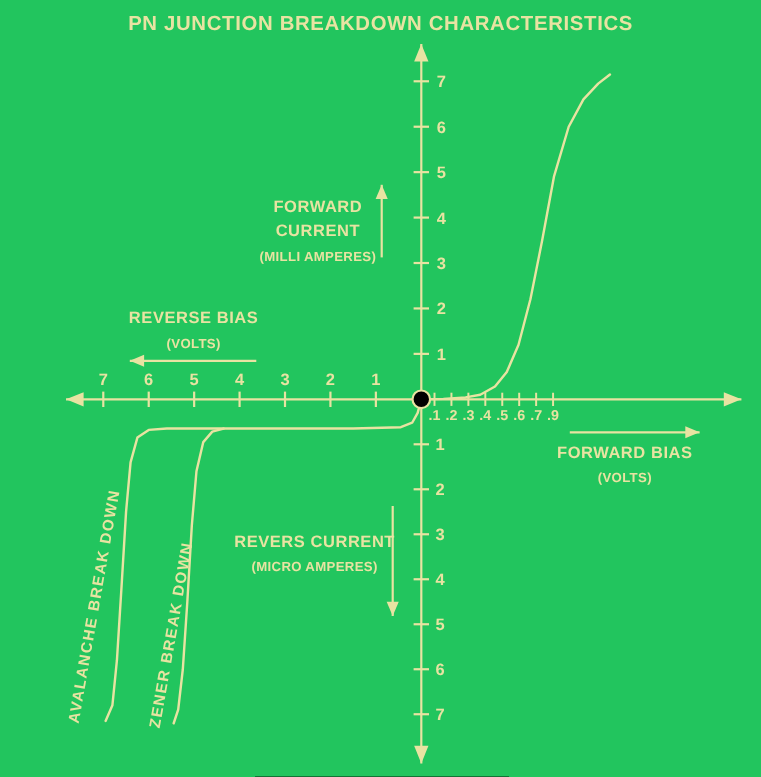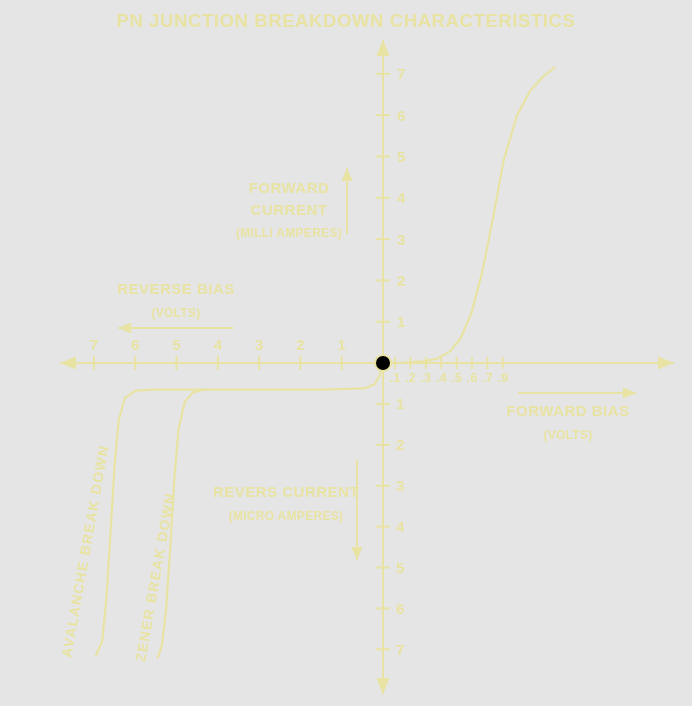--- a/index.html
+++ b/index.html
@@ -19,21 +19,21 @@
   }
   .chart-title {
     font-size: 18.5px;
     letter-spacing: 0.6px;
     font-weight: bold;
   }
 </style>
 </head>
 <body style="background: rgb(0, 0, 0);">
 
-<div class="stage" style="background: #e5e5e5; text-align: center;">
+<div class="stage" style="background: #22c55e; text-align: center;">
   <svg width="692" height="706" viewBox="0 0 692 706" xmlns="http://www.w3.org/2000/svg">
     <text class="chart-title" x="346" y="27" text-anchor="middle" fill="#e8e3a2">PN JUNCTION BREAKDOWN CHARACTERISTICS</text>
     <g id="layer">
         <line x1="60" y1="363" x2="674" y2="363" stroke="#e8e3a2" stroke-width="2"></line>
         <polygon points="674,363 658.0,369.5 658.0,356.5" fill="#e8e3a2"></polygon>
         <polygon points="60,363 76.0,356.5 76.0,369.5" fill="#e8e3a2"></polygon>
         <line x1="383" y1="694" x2="383" y2="40" stroke="#e8e3a2" stroke-width="2"></line>
         <polygon points="383,40 389.5,56.0 376.5,56.0" fill="#e8e3a2"></polygon>
         <polygon points="383,694 376.5,678.0 389.5,678.0" fill="#e8e3a2"></polygon>
         <line x1="376" y1="321.7" x2="390" y2="321.7" stroke="#e8e3a2" stroke-width="2"></line>

